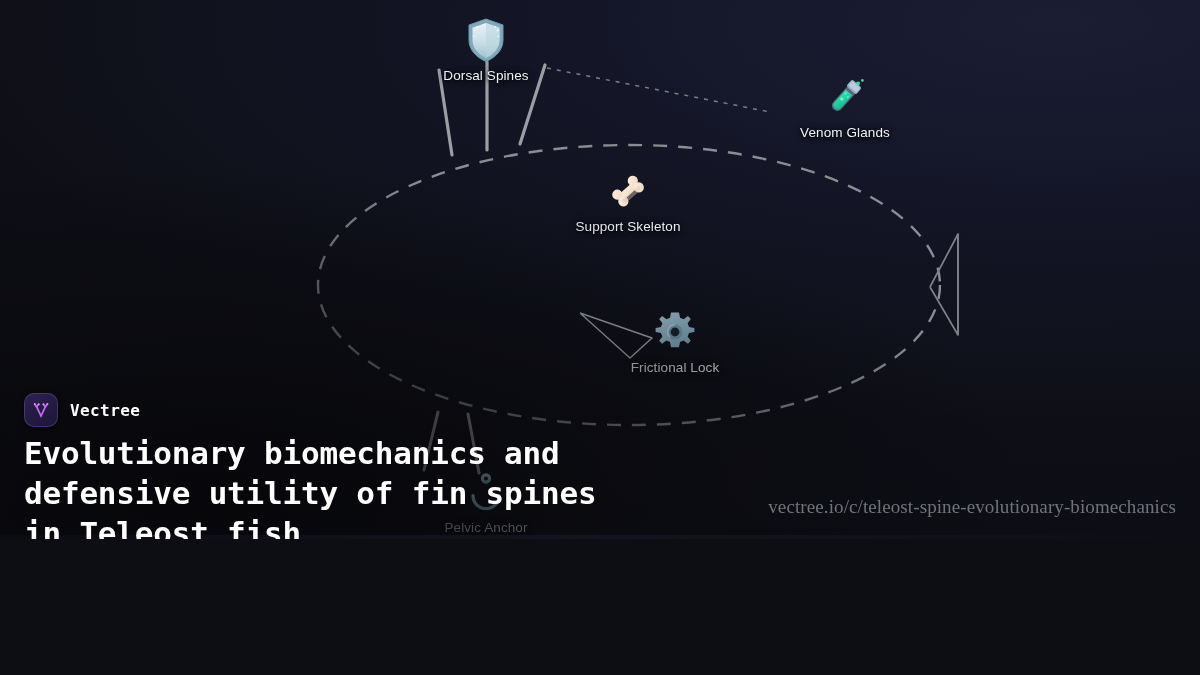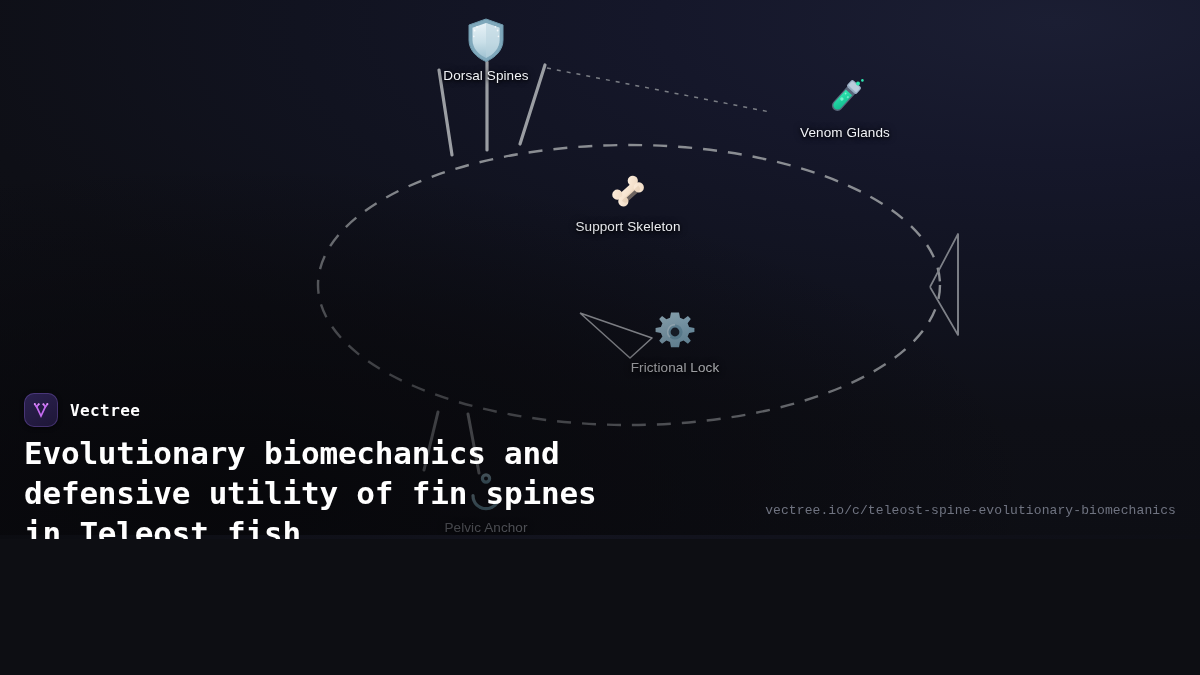--- a/index.html
+++ b/index.html
@@ -122,22 +122,22 @@
     line-height: 40px;
     color: #ffffff;
     letter-spacing: -0.2px;
     white-space: pre-line;
   }
 
   #url {
     position: absolute;
     right: 24px;
     bottom: 21px;
-    font-family: Liberation Mono, monospace;
-    font-size: 13px;
+    font-family: Liberation Serif, serif;
+    font-size: 19px;
     color: #6f7380;
     letter-spacing: 0.1px;
   }
 </style>
 </head>
 <body>
 
 <div id="card">
 
   <svg id="diagram" viewBox="0 0 1200 675">

